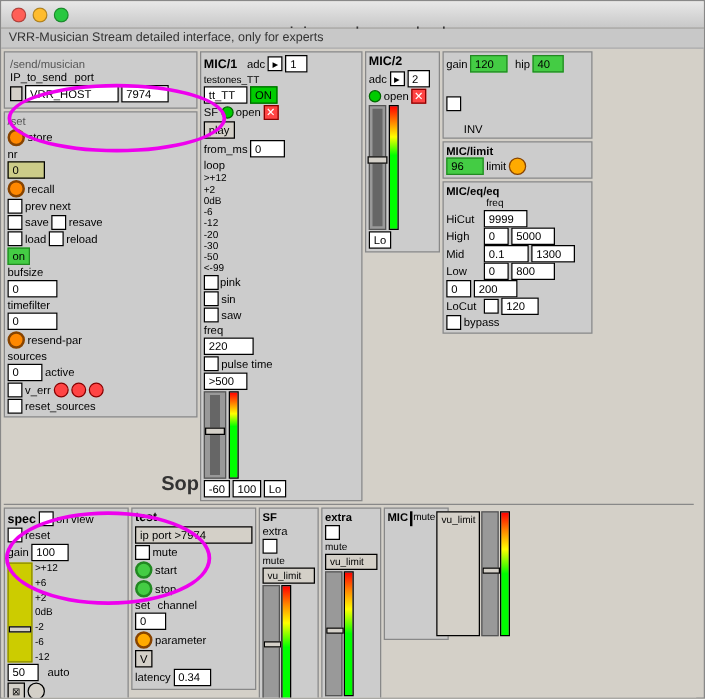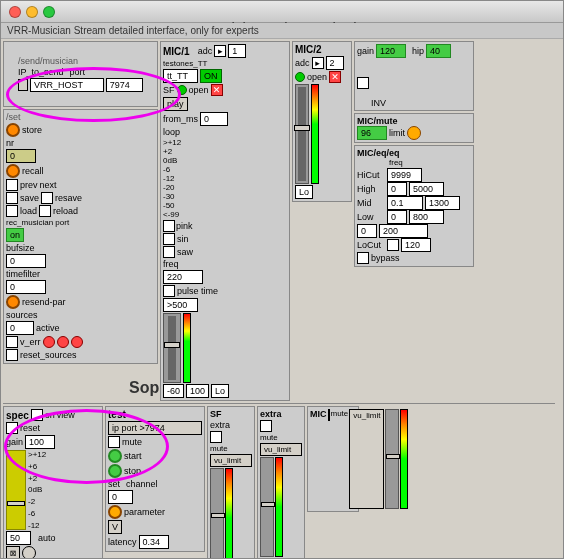--- a/index.html
+++ b/index.html
@@ -188,21 +188,21 @@
   </div>
 
   <div style="position:relative; flex:1; overflow:hidden;">
 
     <div class="full-patch" style="padding:2px;">
 
       <div class="patch-top" style="display:flex; align-items:flex-start; gap:2px; min-height:290px;">
 
         <div style="display:flex; flex-direction:column; gap:2px; width:155px; flex-shrink:0;">
 
-          <div style="border:1px solid #888; background:#ccc; padding:14px; display:flex; flex-direction:column; gap:1px;">
+          <div style="border:1px solid #888; background:#ccc; padding:4px; display:flex; flex-direction:column; gap:1px;">
             <div class="row-flex">
               <span style="font-size:9px; color:#555;">/send/musician</span>
             </div>
             <div class="row-flex">
               <span style="font-size:9px;">IP_to_send</span>
               <span style="font-size:9px; margin-left:4px;">port</span>
             </div>
             <div class="row-flex">
               <div class="obj" style="background:#d4d0c8; font-size:9px; border:1px solid #000; min-width:10px; height:12px;"></div>
               <div class="white-box" style="width:75px;">VRR_HOST</div>
@@ -246,23 +246,20 @@
               <span style="font-size:9px;">resave</span>
             </div>
 
             <div class="row-flex">
               <div class="checkbox"></div>
               <span style="font-size:9px;">load</span>
               <div class="checkbox"></div>
               <span style="font-size:9px;">reload</span>
             </div>
 
-            <div class="row-flex">
-              <span style="font-size:8px;">rec_musician port</span>
-            </div>
 
             <div style="background:#44cc44; border:1px solid #228822; padding:1px 3px; font-size:9px; display:inline-block; width:fit-content;">on</div>
 
             <div class="row-flex">
               <span style="font-size:9px;">bufsize</span>
             </div>
             <div class="white-box" style="width:40px;">0</div>
 
             <div class="row-flex">
               <span style="font-size:9px;">timefilter</span>
@@ -431,21 +428,21 @@
               <div class="white-box" style="width:25px; background:#44cc44; border-color:#228822;">40</div>
             </div>
             <div class="row-flex">
               <div class="checkbox"></div>
               <span style="font-size:9px;margin-top:40px;">INV</span>
             </div>
           </div>
 
           <div style="border:1px solid #888; background:#ccc; padding:2px;">
             <div class="row-flex">
-              <span style="font-size:9px; font-weight:bold;">MIC/mute</span>
+              <span style="font-size:9px; font-weight:bold;">MIC/limit</span>
             </div>
             <div class="row-flex">
               <div class="white-box" style="width:30px; background:#44cc44; border-color:#228822;">96</div>
               <span style="font-size:9px;">limit</span>
               <div style="width:14px; height:14px; border-radius:50%; background:#ffaa00; border:1px solid #884400;"></div>
             </div>
           </div>
 
           <div style="border:1px solid #888; background:#ccc; padding:2px;">
             <div class="row-flex">
@@ -474,21 +471,21 @@
               <div class="white-box" style="width:35px;">1300</div>
             </div>
 
             <div class="row-flex">
               <span style="font-size:9px; width:28px;">Low</span>
               <div class="white-box" style="width:20px;">0</div>
               <div class="white-box" style="width:35px;">800</div>
             </div>
             <div class="row-flex">
               <div class="white-box" style="width:20px;">0</div>
-              <div class="white-box" style="width:49px;">200</div>
+              <div class="white-box" style="width:35px;">200</div>
             </div>
 
             <div class="row-flex">
               <span style="font-size:9px; width:28px;">LoCut</span>
               <div class="checkbox"></div>
               <div class="white-box" style="width:30px;">120</div>
             </div>
 
             <div class="row-flex">
               <div class="checkbox"></div>

